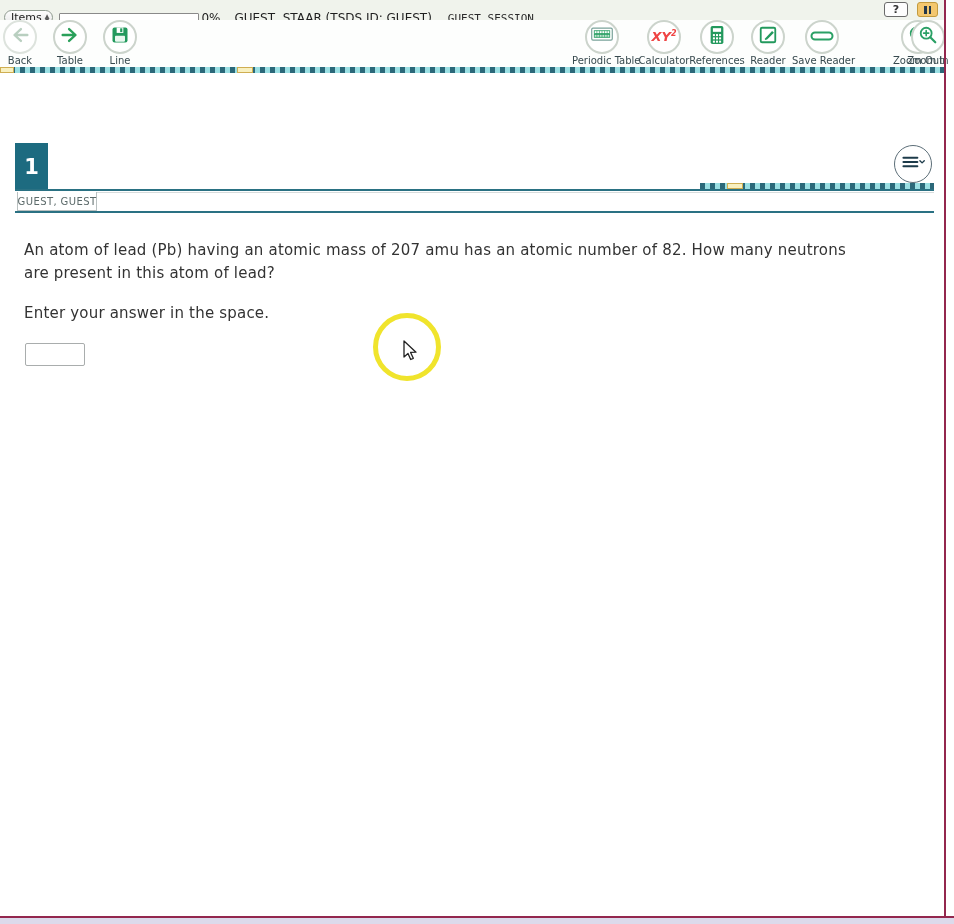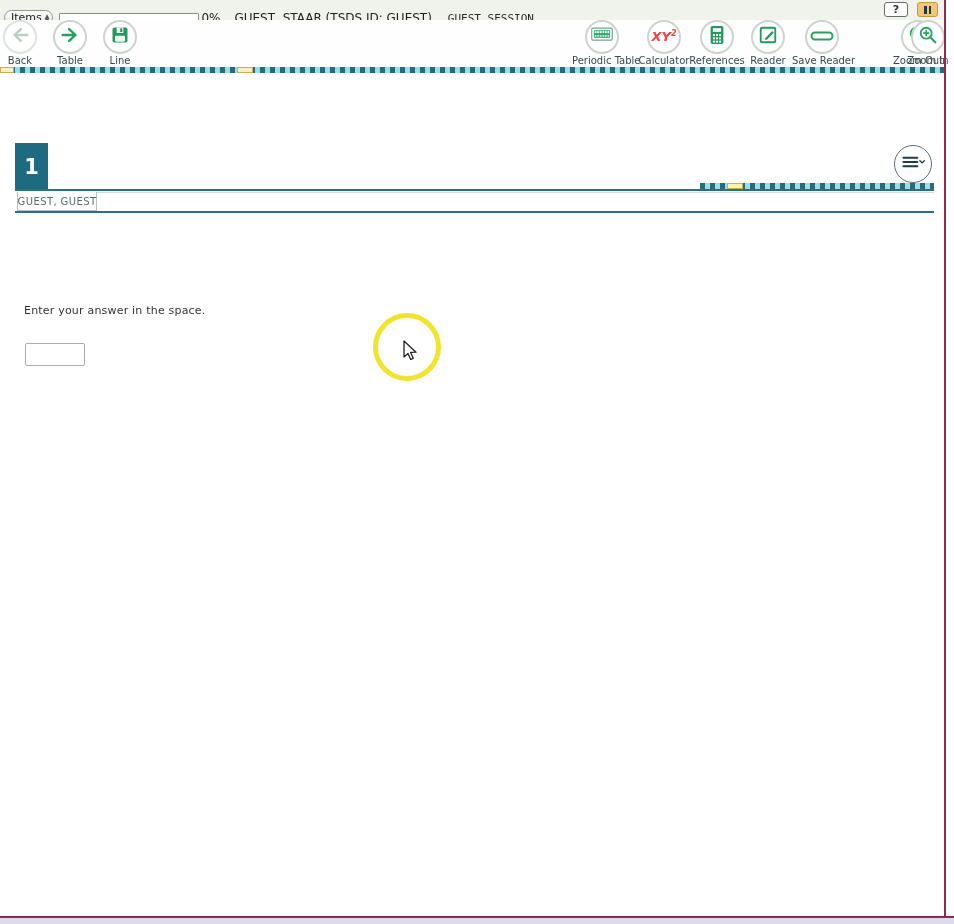--- a/index.html
+++ b/index.html
@@ -80,21 +80,21 @@
   }
   .tab-right-line { position:absolute; left:97px; top:192px; width:837px; height:1px; background:#d7dcdc; }
   .qbottom-line { position:absolute; left:15px; top:211px; width:919px; height:2px; background:#2a7183; }
 
   .prompt {
     position:absolute; left:24px; top:239px; width:845px;
     font-size:15px; color:#333; line-height:23px; letter-spacing:0.2px;
   }
   .instruction {
     position:absolute; left:24px; top:304px; width:600px;
-    font-size:11px; color:#333; letter-spacing:0.2px;
+    font-size:15px; color:#333; letter-spacing:0.2px;
   }
   .answer-input {
     position:absolute; left:25px; top:343px; width:60px; height:23px;
     border:1px solid #a9adad; border-radius:2px; background:#fff;
     font-size:14px; padding:0 4px; font-family:inherit;
   }
 
   
   .click-ring {
     position:absolute; left:373px; top:313px; width:68px; height:68px;
@@ -279,20 +279,21 @@
       <svg width="26" height="22" viewBox="0 0 30 24">
         <path d="M4 7 H20 M4 12 H20 M4 17 H20" stroke="#1d3b4a" stroke-width="2.4" stroke-linecap="round"></path>
         <path d="M23 10.5 L25.5 13 L28 10.5" fill="none" stroke="#1d3b4a" stroke-width="1.6" stroke-linecap="round" stroke-linejoin="round"></path>
       </svg>
     </span>
   </div>
   <div class="tab-right-line"></div>
   <div class="student-tab">GUEST, GUEST</div>
   <div class="qbottom-line"></div>
 
+  <p class="prompt">An atom of lead (Pb) having an atomic mass of 207 amu has an atomic number of 82. How many neutrons are present in this atom of lead?</p>
   <p class="instruction">Enter your answer in the space.</p>
   <input class="answer-input" type="text" value="" style="">
 
   <div class="click-ring"></div>
   <div class="cursor">
     <svg width="18" height="22" viewBox="0 0 18 22">
       <path d="M3 1 L3 17 L7 13.5 L9.7 19.5 L12.3 18.3 L9.6 12.4 L15 12.2 Z" fill="#ffffff" stroke="#222" stroke-width="1.3" stroke-linejoin="round"></path>
     </svg>
   </div>
 

